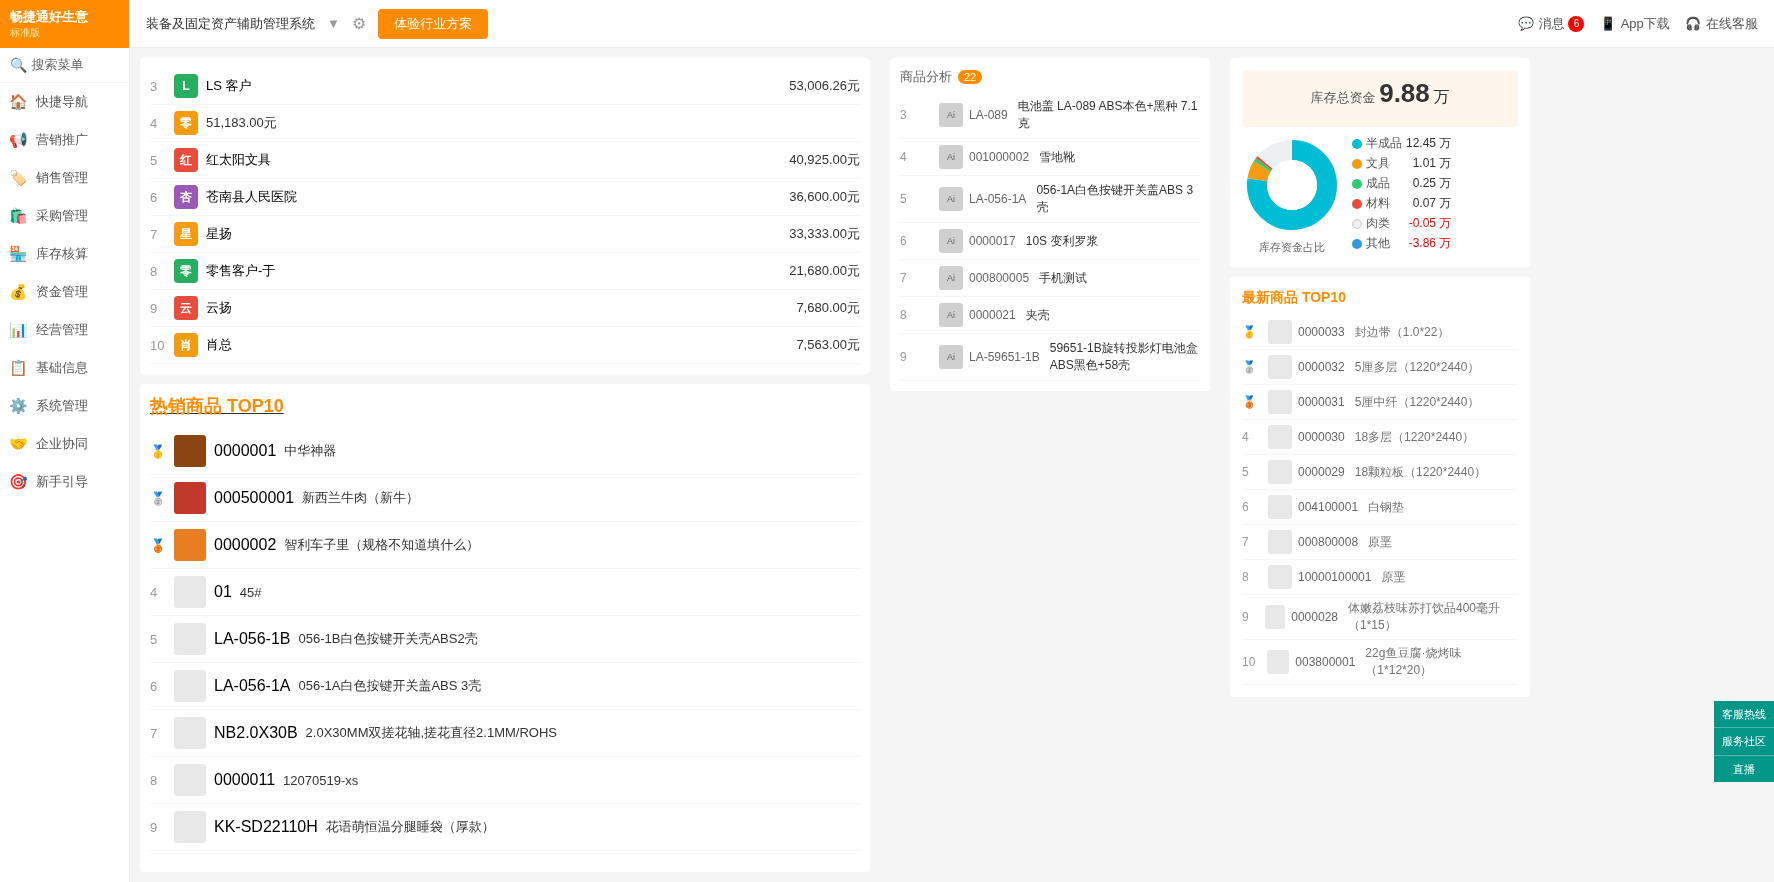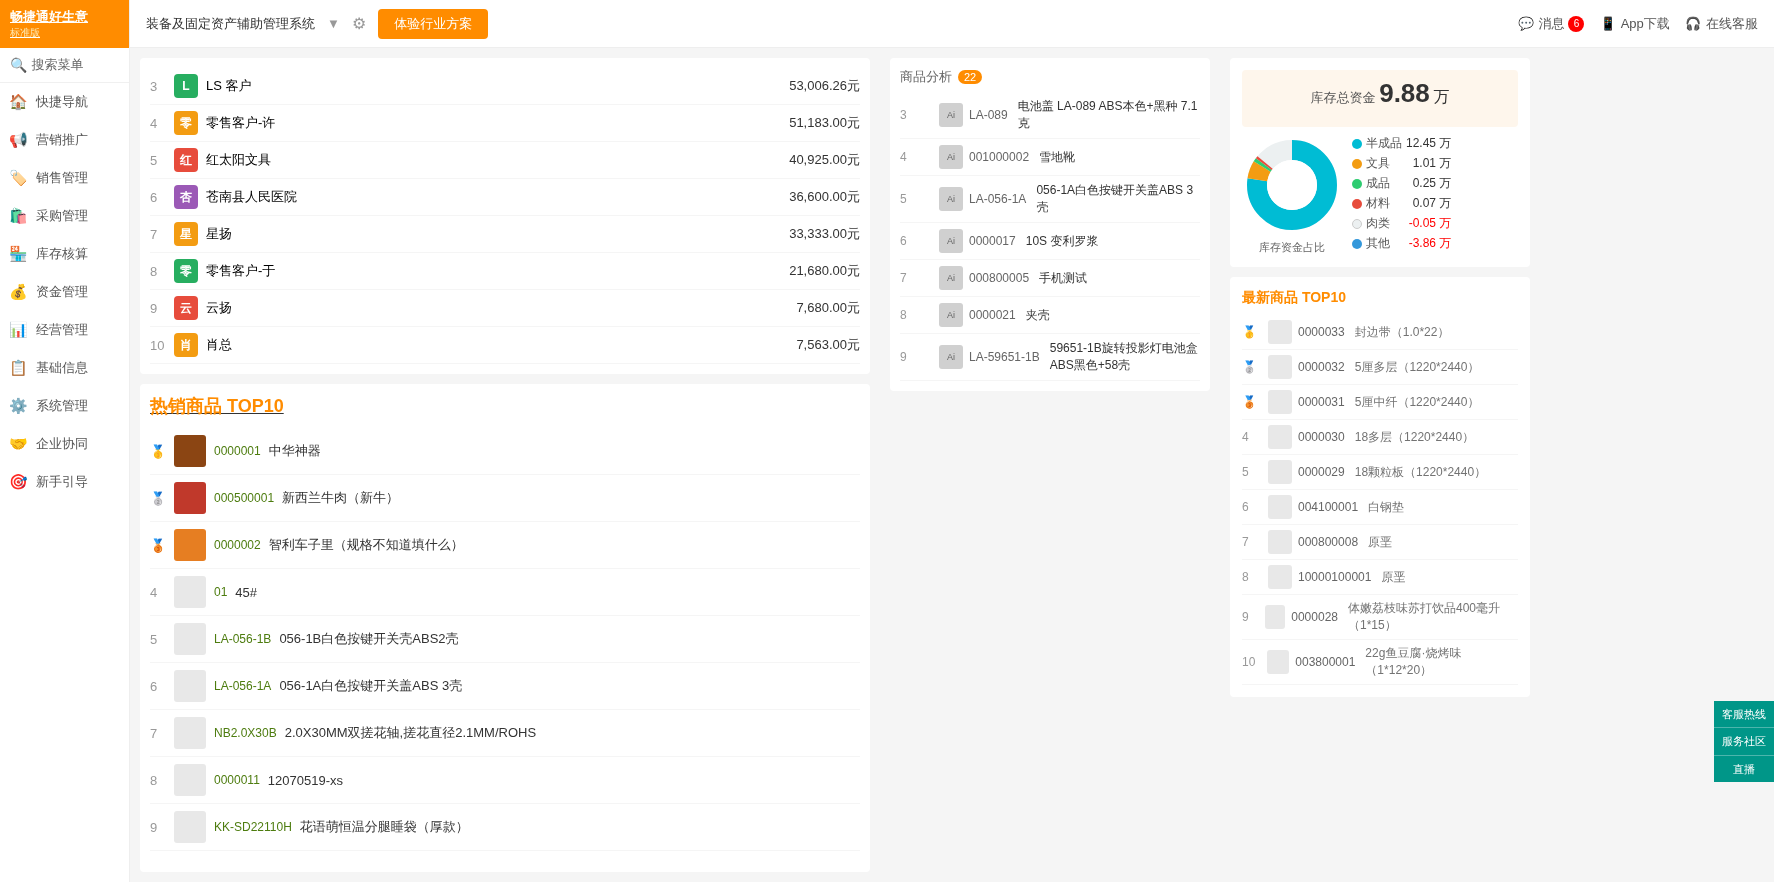--- a/index.html
+++ b/index.html
@@ -16,21 +16,20 @@
       flex-shrink: 0;
     }
     .sidebar-logo {
       background: #ff8c00;
       padding: 8px 10px;
       color: #fff;
       display: flex;
       align-items: center;
       gap: 6px;
       height: 48px;
-      text-decoration: underline;
     }
     .sidebar-search {
       display: flex; align-items: center; gap: 4px;
       padding: 8px 10px; color: #666; cursor: pointer;
       border-bottom: 1px solid #f0f0f0;
     }
     .sidebar-nav { flex: 1; overflow-y: auto; }
     .nav-item {
       display: flex; align-items: center; gap: 8px;
       padding: 10px 10px;
@@ -85,21 +84,21 @@
     .rank-name { flex: 1; color: #000000; }
     .rank-amount { color: #333; font-weight: 500; }
 
     
     .hot-section { flex: 1; }
     .hot-title { font-size: 18px; font-weight: bold; color: #333; margin-bottom: 10px; text-decoration: underline; }
     .hot-title span { color: #ff8c00; }
     .hot-row { display: flex; align-items: center; padding: 7px 0; border-bottom: 1px solid #f5f5f5; }
     .hot-rank { width: 24px; color: #999; font-size: 13px; }
     .hot-img { width: 32px; height: 32px; border-radius: 3px; background: #eee; margin-right: 8px; display: flex; align-items: center; justify-content: center; overflow: hidden; }
-    .hot-code { color: #4d7c0f; margin-right: 8px; font-size: 12px; }
+    .hot-code { color: #000000; margin-right: 8px; font-size: 16px; }
     .hot-name { color: #333; font-size: 13px; }
 
     
     .mid-panel { flex: 0 0 340px; padding: 10px; display: flex; flex-direction: column; gap: 10px; overflow-y: auto; }
     .mid-card { background: #fff; border-radius: 4px; padding: 10px; }
     .mid-card-title { font-size: 13px; color: #666; margin-bottom: 6px; display: flex; align-items: center; gap: 6px; }
     .mid-count-badge { background: #ff8c00; color: #fff; border-radius: 10px; padding: 1px 6px; font-size: 11px; }
 
     
     .top-prod-row { display: flex; align-items: center; padding: 6px 0; border-bottom: 1px solid #f5f5f5; gap: 6px; }
@@ -248,21 +247,20 @@
         <div id="customer-rows">
             <div class="rank-row">
               <div class="rank-num">3</div>
               <div class="rank-avatar" style="background: rgb(39, 174, 96);">L</div>
               <div class="rank-name">LS 客户</div>
               <div class="rank-amount">53,006.26元</div>
             </div>
             <div class="rank-row">
               <div class="rank-num">4</div>
               <div class="rank-avatar" style="background: rgb(243, 156, 18);">零</div>
-              <div class="rank-name">零售客户-许</div>
               <div class="rank-amount">51,183.00元</div>
             </div>
             <div class="rank-row">
               <div class="rank-num">5</div>
               <div class="rank-avatar" style="background: rgb(231, 76, 60);">红</div>
               <div class="rank-name">红太阳文具</div>
               <div class="rank-amount">40,925.00元</div>
             </div>
             <div class="rank-row">
               <div class="rank-num">6</div>

